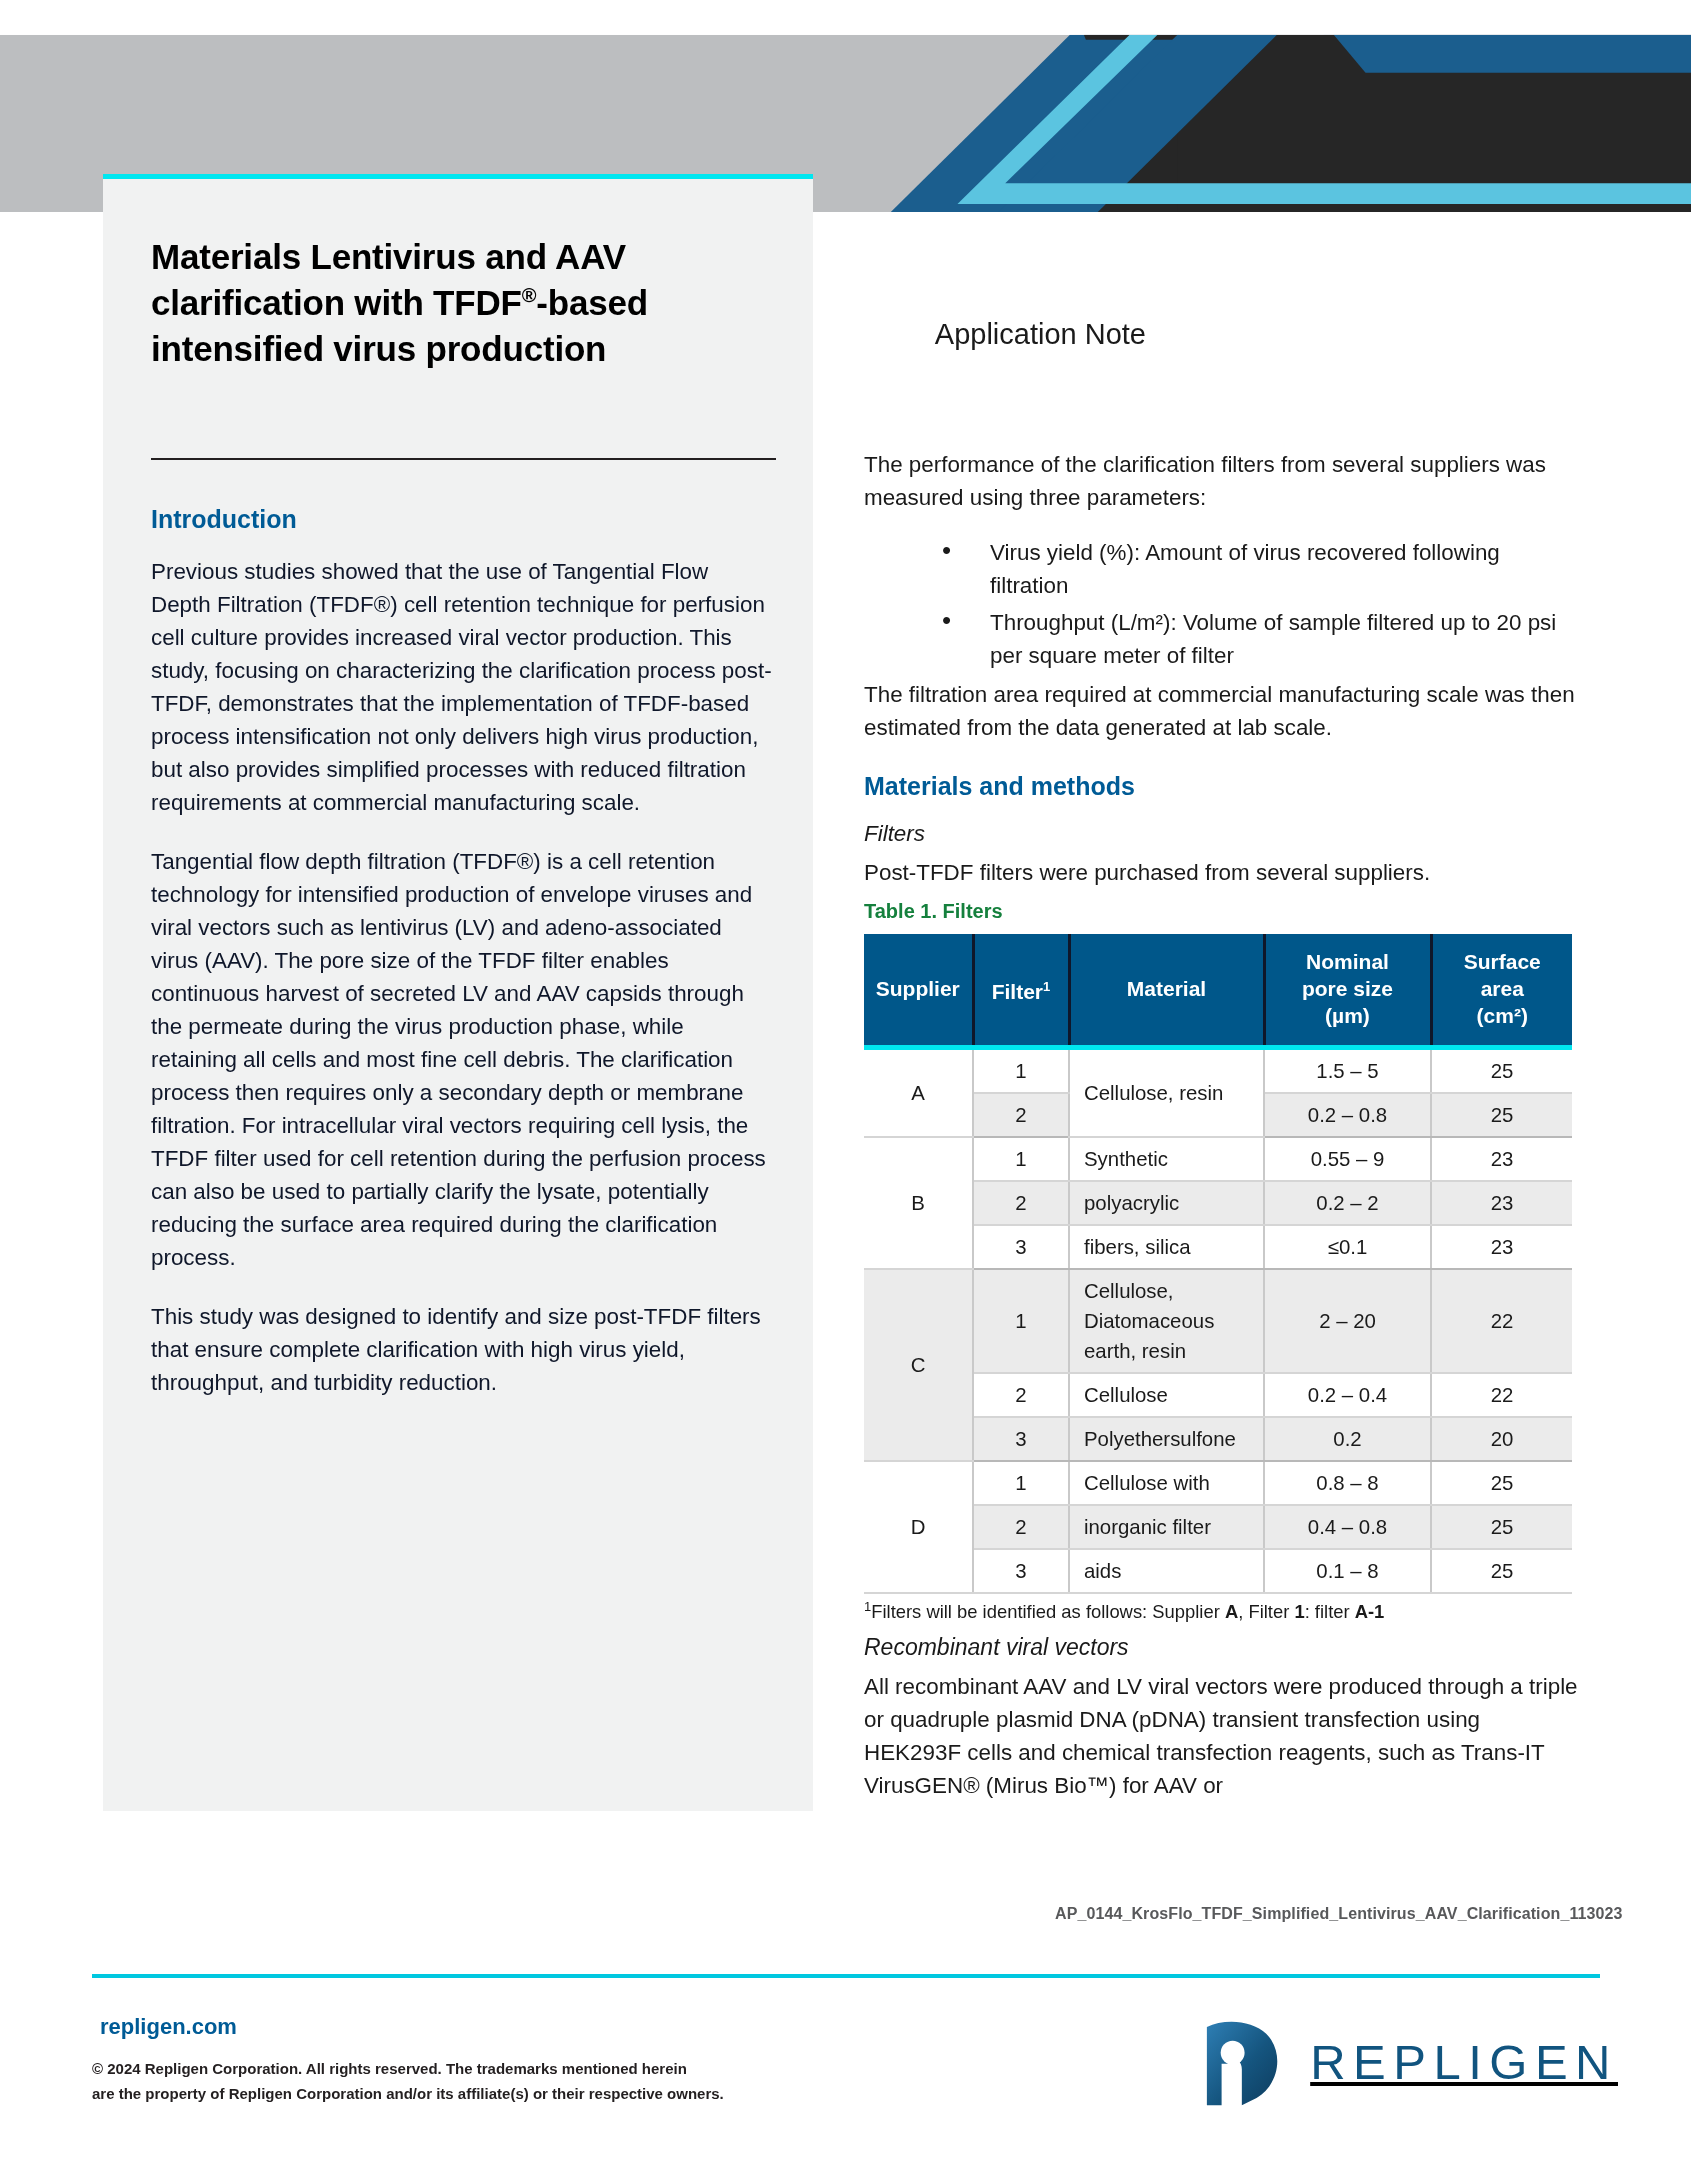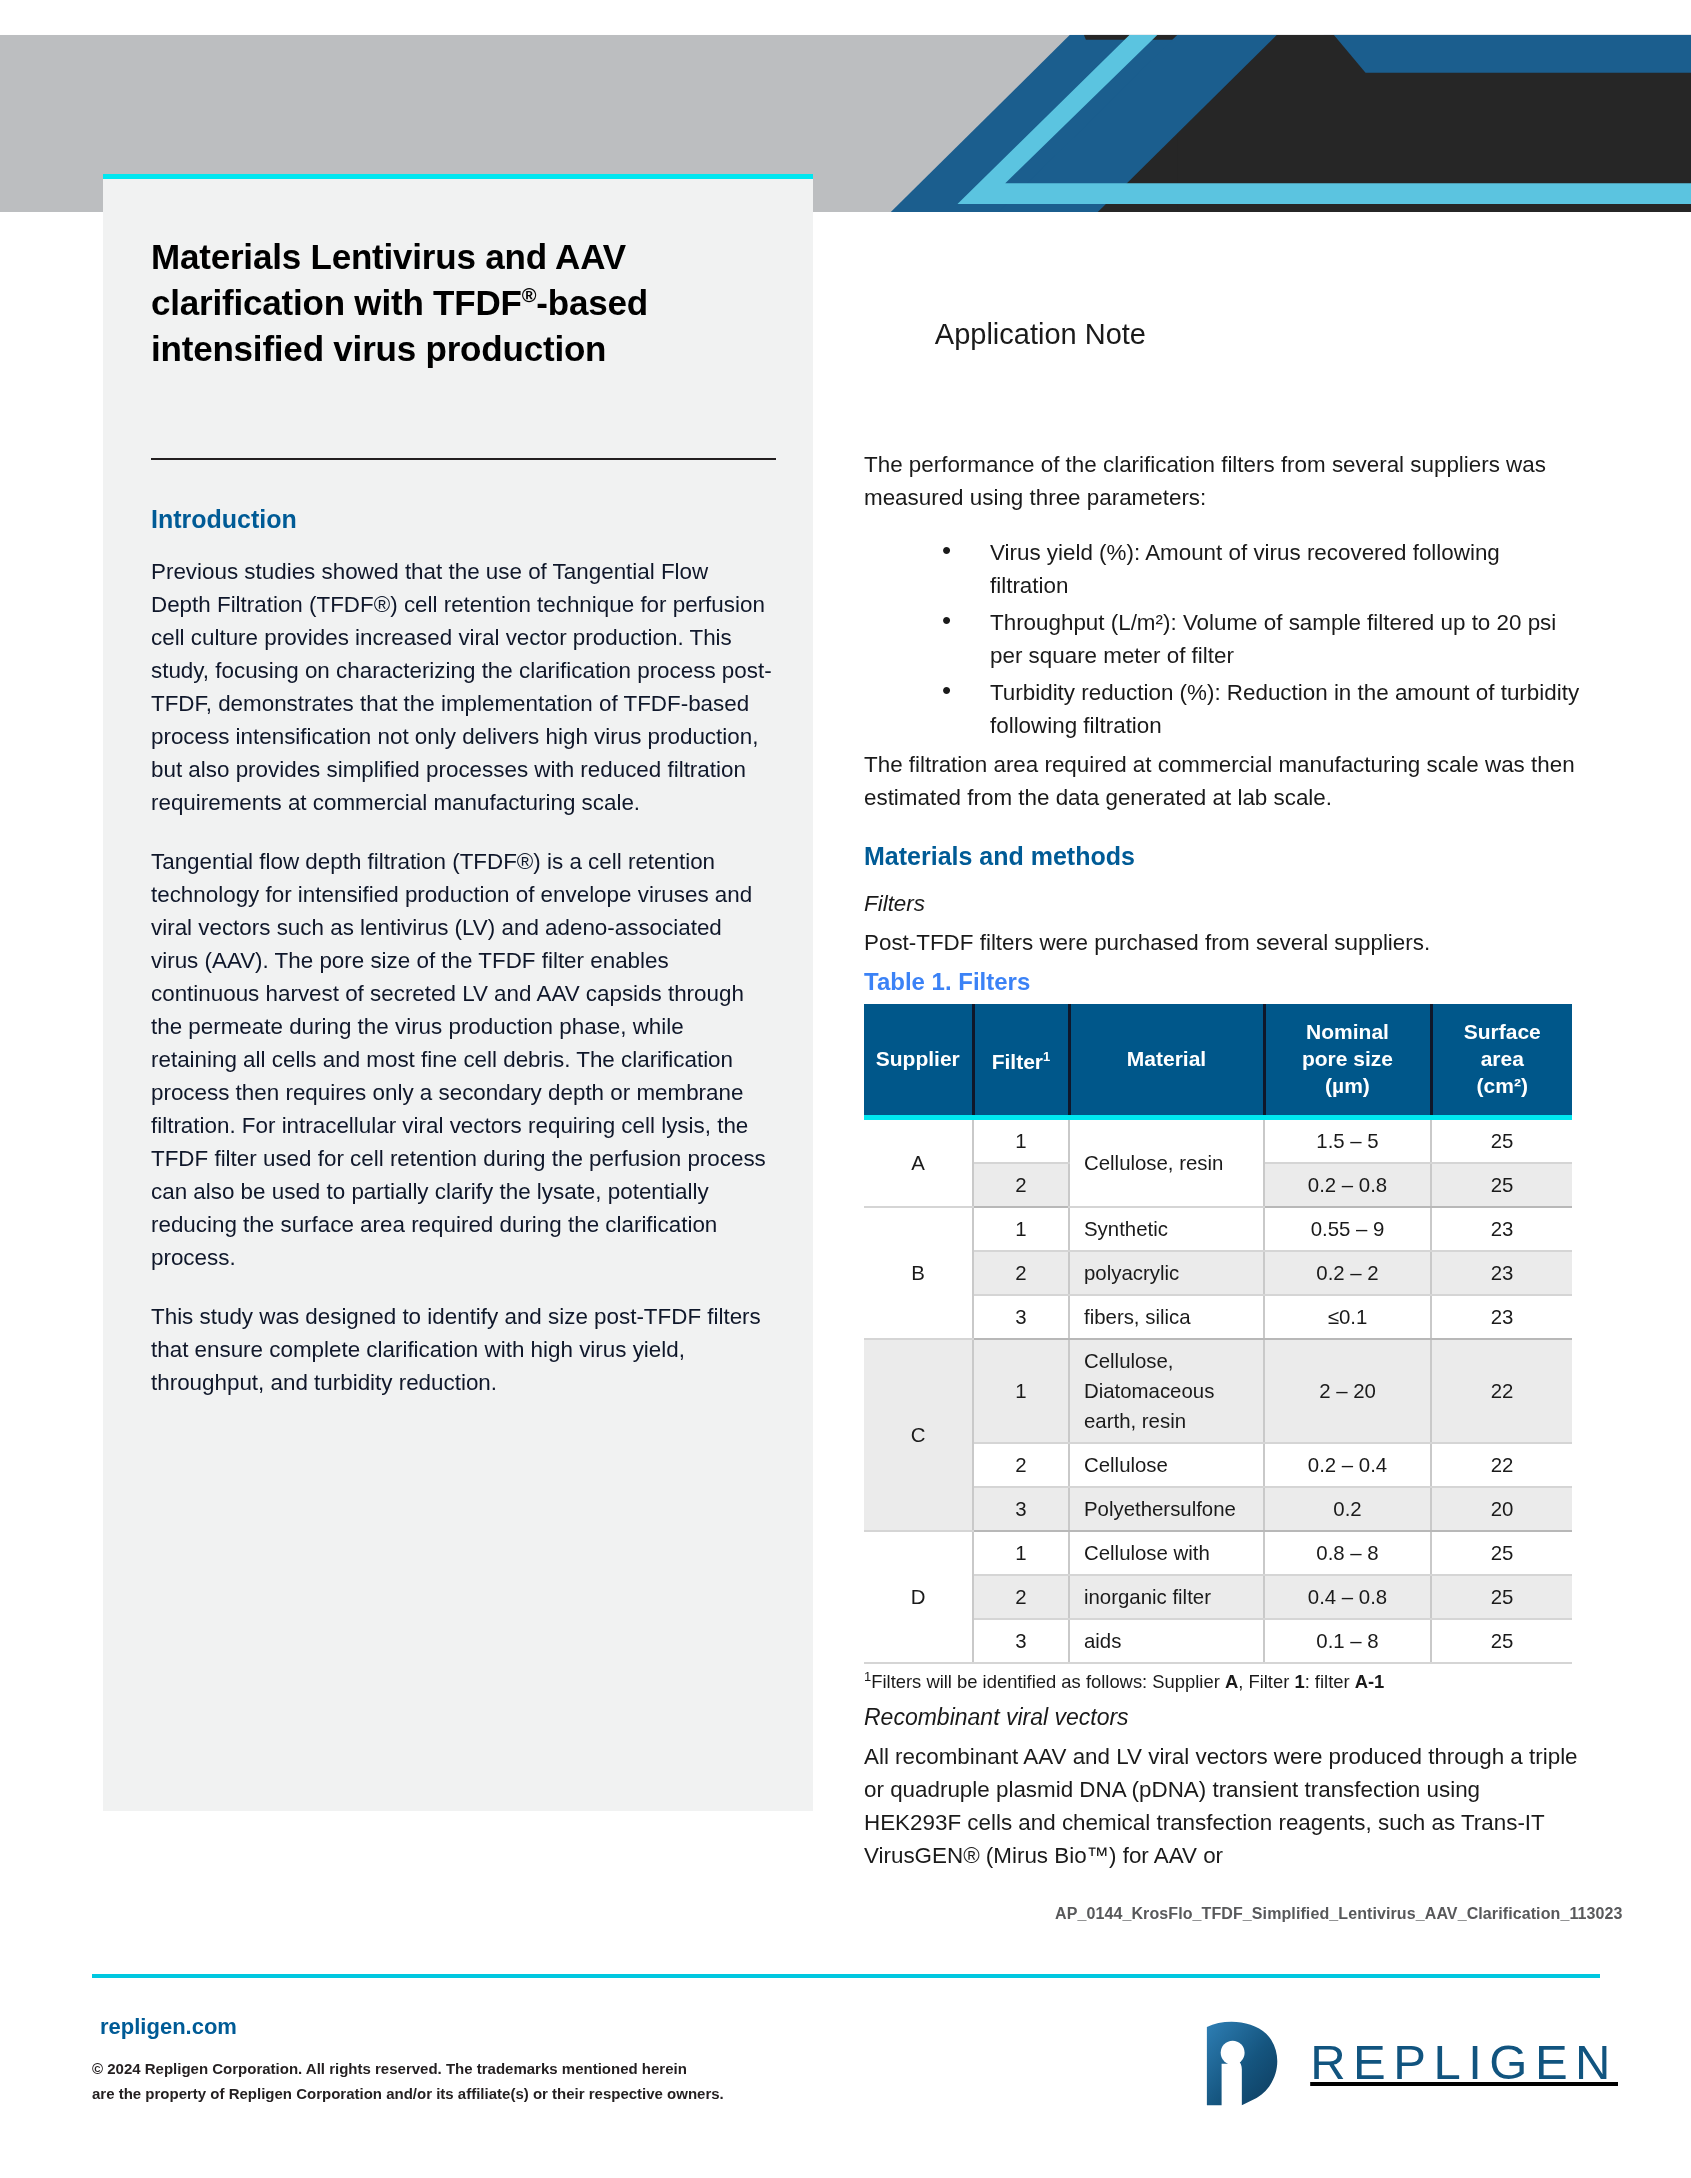--- a/index.html
+++ b/index.html
@@ -113,23 +113,23 @@
     font-size:25px;
     font-weight:bold;
   }
   .italic-sub {
     font-style:italic;
     font-size:22.4px;
     margin:0 0 16px 0;
   }
   .table-caption {
     font-weight:bold;
-    font-size:24px;
+    font-size:20px;
     margin:26px 0 10px 0;
-    color:#3b82f6;
+    color:#15803d;
   }
 
   
   table.filters {
     border-collapse:collapse;
     width:708px;
     font-size:20.4px;
     color:#1a1a1a;
     table-layout:fixed;
   }
@@ -273,21 +273,20 @@
 </div>
 
 <div class="app-note-label">Application Note</div>
 
 <div class="right-col">
   <p class="spaced">The performance of the clarification filters from several suppliers was measured using three parameters:</p>
 
   <ul class="param-list">
     <li>Virus yield (%): Amount of virus recovered following filtration</li>
     <li>Throughput (L/m²): Volume of sample filtered up to 20 psi per square meter of filter</li>
-    <li>Turbidity reduction (%): Reduction in the amount of turbidity following filtration</li>
   </ul>
 
   <p>The filtration area required at commercial manufacturing scale was then estimated from the data generated at lab scale.</p>
 
   <h2 class="mm-head">Materials and methods</h2>
 
   <p class="italic-sub">Filters</p>
 
   <p>Post-TFDF filters were purchased from several suppliers.</p>
 

